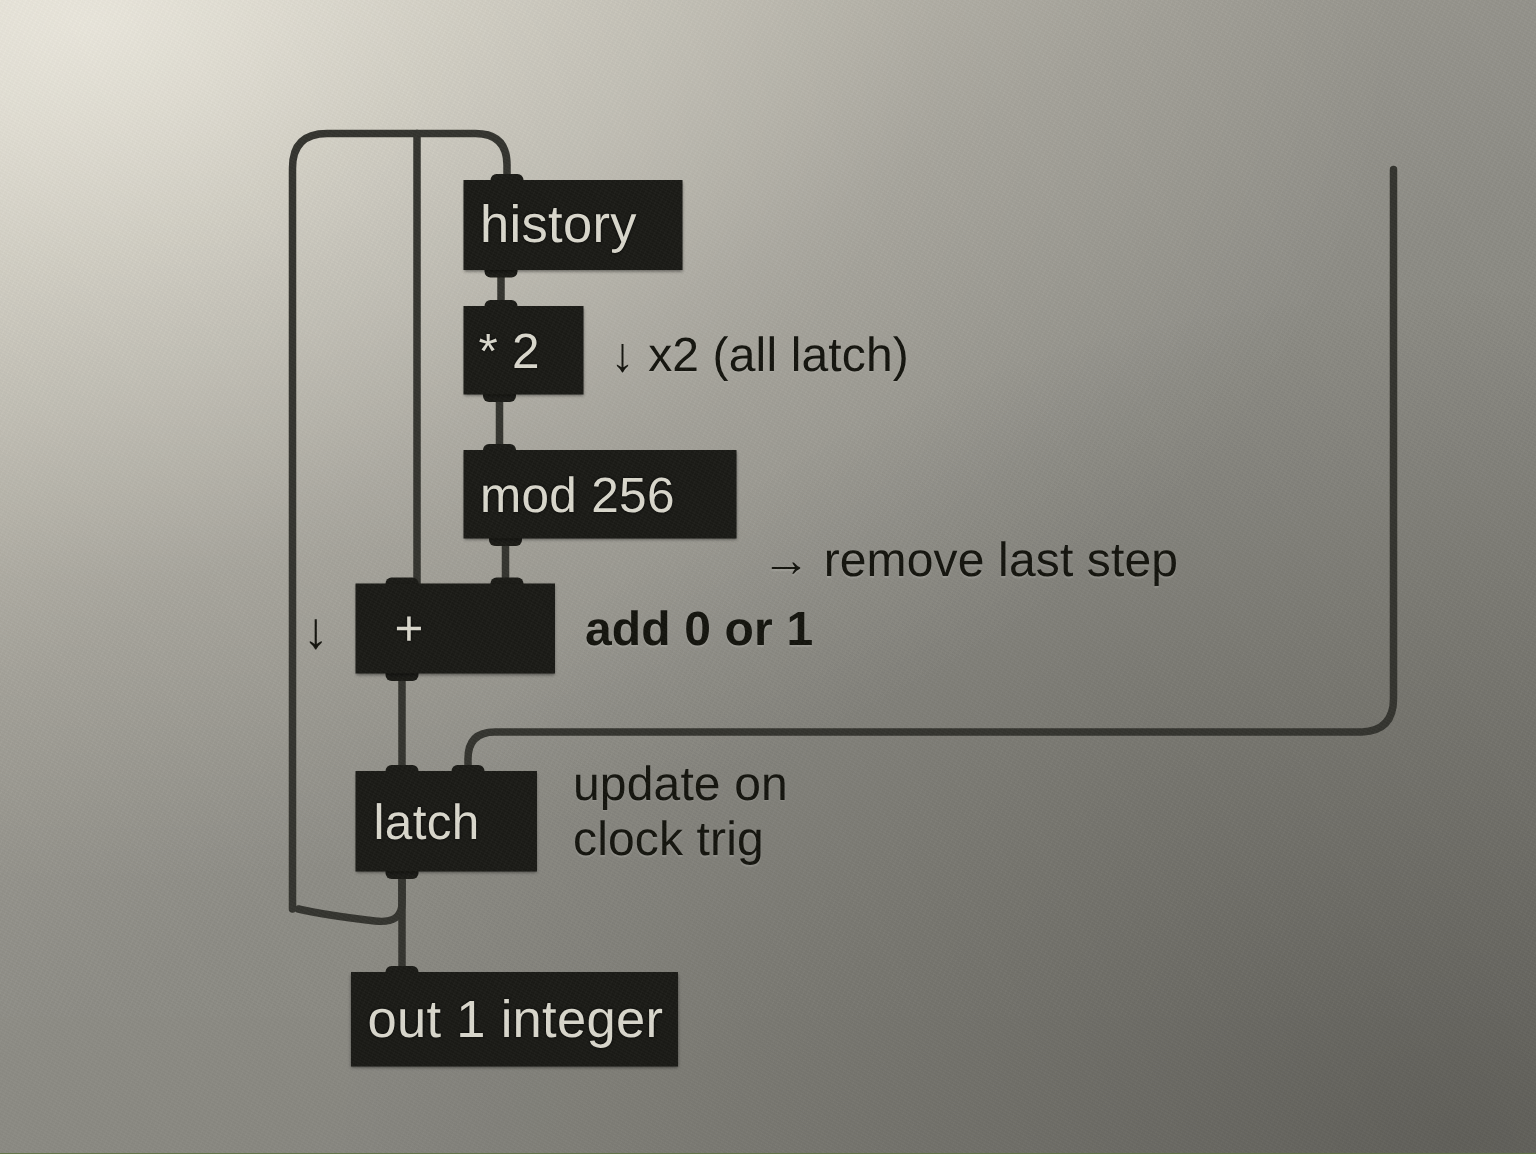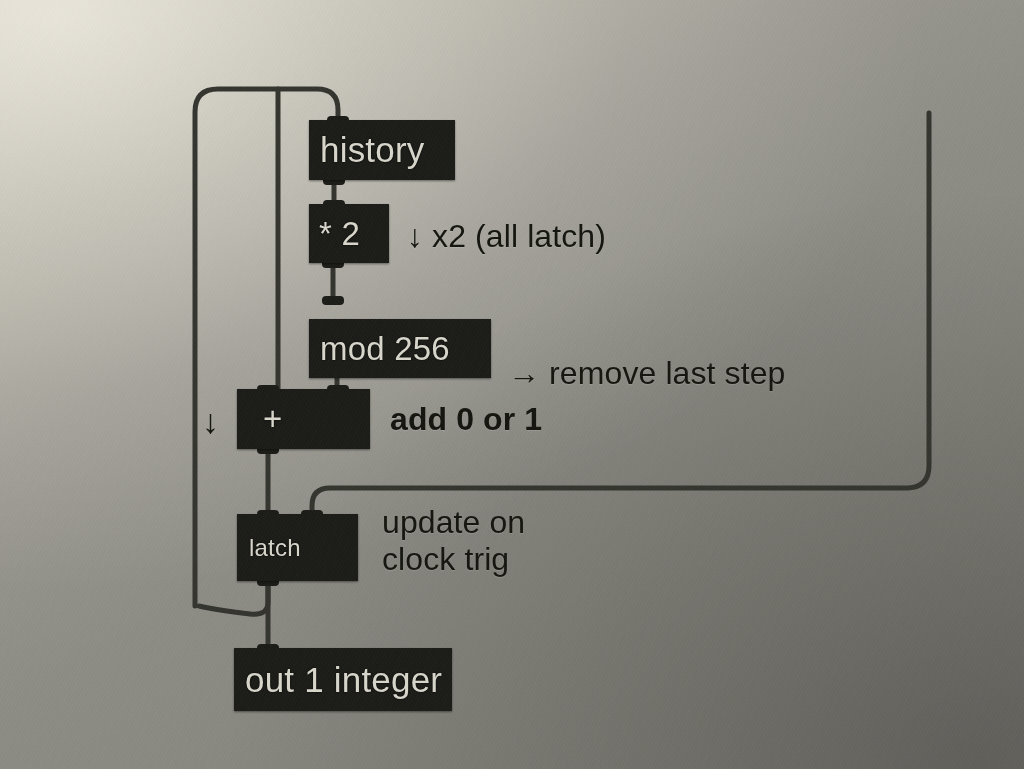--- a/index.html
+++ b/index.html
@@ -49,23 +49,23 @@
     white-space: nowrap;
   }
   .node .node-label {
     display: block;
     padding-left: 11px;
     padding-right: 11px;
     text-shadow: 0 0 2px rgba(0,0,0,0.9);
   }
   .node-history { left: 309px; top: 120px; width: 146px;  height: 60px; font-size: 35px; }
   .node-mul     { left: 309px; top: 204px; width: 80px;   height: 59px; font-size: 33px; }
-  .node-mod     { left: 309px; top: 300px; width: 182px;  height: 59px; font-size: 33px; margin-top: 19px; }
+  .node-mod     { left: 309px; top: 300px; width: 182px;  height: 59px; font-size: 33px; }
   .node-add     { left: 237px; top: 389px; width: 133px;  height: 60px; font-size: 33px; }
-  .node-latch   { left: 237px; top: 514px; width: 121px;  height: 67px; font-size: 24px; }
+  .node-latch   { left: 237px; top: 514px; width: 121px;  height: 67px; font-size: 33px; }
   .node-out     { left: 234px; top: 648px; width: 218px;  height: 63px; font-size: 35px; }
   .node-mul .node-label  { padding-left: 10px; }
   .node-add .node-label  { padding-left: 26px; }
   .node-latch .node-label{ padding-left: 12px; }
 
   .annot {
     position: absolute;
     color: #15150f;
     font-size: 32px;
     letter-spacing: 0.1px;

